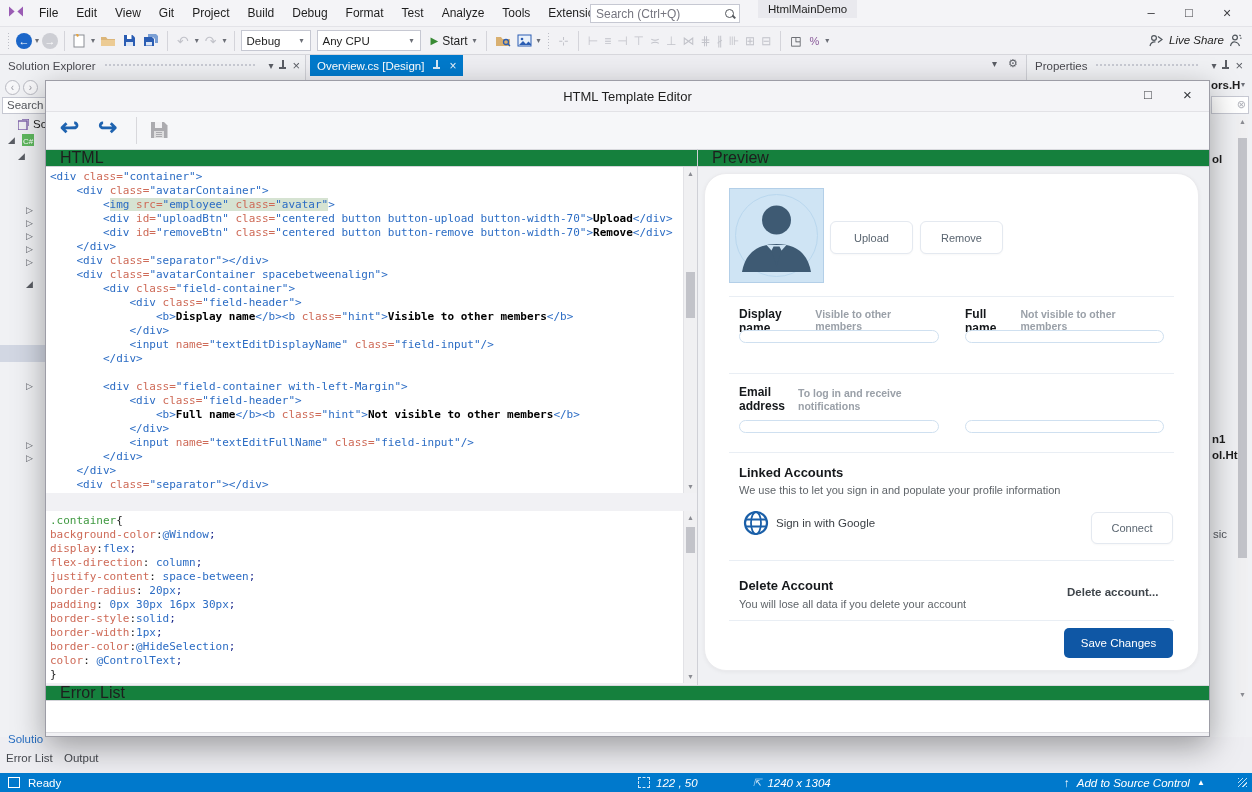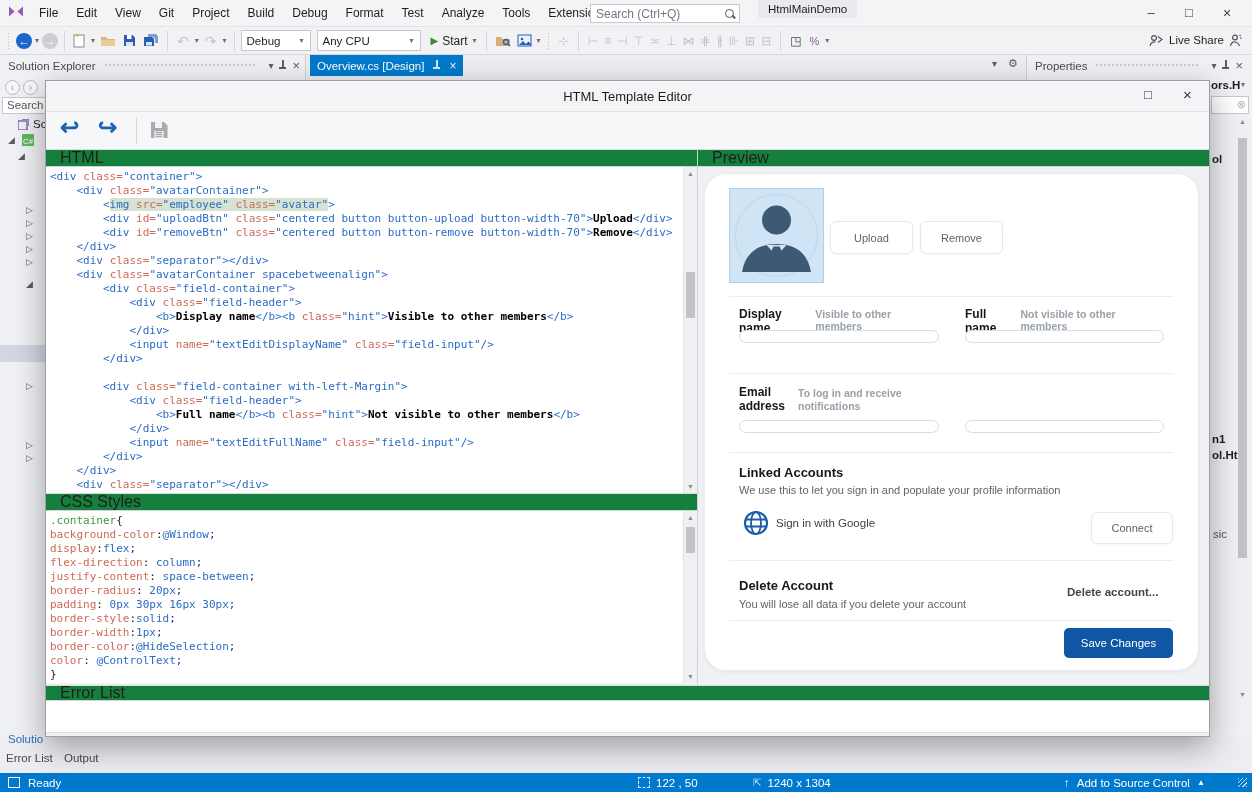--- a/index.html
+++ b/index.html
@@ -1,19 +1,19 @@
 <!DOCTYPE html>
 <html><head>
 <meta charset="utf-8">
 <style>
   html,body{margin:0;padding:0;background:#3a3a3e;}
   #screen{position:relative;width:1252px;height:792px;background:#eeeef2;overflow:hidden;
           font-family:"Liberation Sans",sans-serif;font-size:12px;color:#1e1e1e;}
   .a{position:absolute;}
-  .row{display:flex;align-items:center;}
+  .row{display:flex;align-items:center;font-style:italic;}
   
   #titlebar{left:0;top:0;width:1252px;height:26px;background:#f4f4f7;border-bottom:1px solid #e3e3e8;display:flex;align-items:center;}
   .menu-item{padding:0 9px;line-height:26px;cursor:default;}
   #qsearch{width:138px;height:17px;border:1px solid #c6c8d2;background:#fff;display:flex;align-items:center;justify-content:space-between;padding:0 5px;color:#767680;font-size:12px;}
   .mag{width:7px;height:7px;border:1.5px solid #55585e;border-radius:50%;position:relative;display:inline-block;}
   .mag::after{content:"";position:absolute;left:6px;top:6px;width:4px;height:1.5px;background:#55585e;transform:rotate(45deg);}
   #soltitle{margin-left:16px;background:#e9e9ee;padding:3px 10px;font-size:11.5px;}
   .winbtn{width:34px;text-align:center;font-size:13px;color:#3c3c41;line-height:26px;}
   
   #toolbar{left:0;top:27px;width:1252px;height:28px;background:#f2f2f5;border-bottom:1px solid #d8d8dd;display:flex;align-items:center;gap:2px;padding-left:4px;box-sizing:border-box;}
@@ -310,23 +310,20 @@
     </div>
     <div class="editor a" style="left:0;top:86px;width:651px;height:326px;">
       <div id="html-code" class="code"><div class="code-line"><span class="tk-tag">&lt;div </span><span class="tk-attr">class=</span><span class="tk-val">"container"</span><span class="tk-tag">&gt;</span></div><div class="code-line"><span class="tk-txt">    </span><span class="tk-tag">&lt;div </span><span class="tk-attr">class=</span><span class="tk-val">"avatarContainer"</span><span class="tk-tag">&gt;</span></div><div class="code-line"><span class="tk-txt">        </span><span class="tk-tag">&lt;</span><span class="tk-tag tk-hl">img </span><span class="tk-attr tk-hl">src=</span><span class="tk-val tk-hl">"employee"</span><span class="tk-txt tk-hl"> </span><span class="tk-attr tk-hl">class=</span><span class="tk-val tk-hl">"avatar"</span><span class="tk-tag">&gt;</span></div><div class="code-line"><span class="tk-txt">        </span><span class="tk-tag">&lt;div </span><span class="tk-attr">id=</span><span class="tk-val">"uploadBtn"</span><span class="tk-txt"> </span><span class="tk-attr">class=</span><span class="tk-val">"centered button button-upload button-width-70"</span><span class="tk-tag">&gt;</span><span class="tk-btxt">Upload</span><span class="tk-tag">&lt;/div&gt;</span></div><div class="code-line"><span class="tk-txt">        </span><span class="tk-tag">&lt;div </span><span class="tk-attr">id=</span><span class="tk-val">"removeBtn"</span><span class="tk-txt"> </span><span class="tk-attr">class=</span><span class="tk-val">"centered button button-remove button-width-70"</span><span class="tk-tag">&gt;</span><span class="tk-btxt">Remove</span><span class="tk-tag">&lt;/div&gt;</span></div><div class="code-line"><span class="tk-txt">    </span><span class="tk-tag">&lt;/div&gt;</span></div><div class="code-line"><span class="tk-txt">    </span><span class="tk-tag">&lt;div </span><span class="tk-attr">class=</span><span class="tk-val">"separator"</span><span class="tk-tag">&gt;&lt;/div&gt;</span></div><div class="code-line"><span class="tk-txt">    </span><span class="tk-tag">&lt;div </span><span class="tk-attr">class=</span><span class="tk-val">"avatarContainer spacebetweenalign"</span><span class="tk-tag">&gt;</span></div><div class="code-line"><span class="tk-txt">        </span><span class="tk-tag">&lt;div </span><span class="tk-attr">class=</span><span class="tk-val">"field-container"</span><span class="tk-tag">&gt;</span></div><div class="code-line"><span class="tk-txt">            </span><span class="tk-tag">&lt;div </span><span class="tk-attr">class=</span><span class="tk-val">"field-header"</span><span class="tk-tag">&gt;</span></div><div class="code-line"><span class="tk-txt">                </span><span class="tk-tag">&lt;b&gt;</span><span class="tk-btxt">Display name</span><span class="tk-tag">&lt;/b&gt;&lt;b </span><span class="tk-attr">class=</span><span class="tk-val">"hint"</span><span class="tk-tag">&gt;</span><span class="tk-btxt">Visible to other members</span><span class="tk-tag">&lt;/b&gt;</span></div><div class="code-line"><span class="tk-txt">            </span><span class="tk-tag">&lt;/div&gt;</span></div><div class="code-line"><span class="tk-txt">            </span><span class="tk-tag">&lt;input </span><span class="tk-attr">name=</span><span class="tk-val">"textEditDisplayName"</span><span class="tk-txt"> </span><span class="tk-attr">class=</span><span class="tk-val">"field-input"</span><span class="tk-tag">/&gt;</span></div><div class="code-line"><span class="tk-txt">        </span><span class="tk-tag">&lt;/div&gt;</span></div><div class="code-line">&nbsp;</div><div class="code-line"><span class="tk-txt">        </span><span class="tk-tag">&lt;div </span><span class="tk-attr">class=</span><span class="tk-val">"field-container with-left-Margin"</span><span class="tk-tag">&gt;</span></div><div class="code-line"><span class="tk-txt">            </span><span class="tk-tag">&lt;div </span><span class="tk-attr">class=</span><span class="tk-val">"field-header"</span><span class="tk-tag">&gt;</span></div><div class="code-line"><span class="tk-txt">                </span><span class="tk-tag">&lt;b&gt;</span><span class="tk-btxt">Full name</span><span class="tk-tag">&lt;/b&gt;&lt;b </span><span class="tk-attr">class=</span><span class="tk-val">"hint"</span><span class="tk-tag">&gt;</span><span class="tk-btxt">Not visible to other members</span><span class="tk-tag">&lt;/b&gt;</span></div><div class="code-line"><span class="tk-txt">            </span><span class="tk-tag">&lt;/div&gt;</span></div><div class="code-line"><span class="tk-txt">            </span><span class="tk-tag">&lt;input </span><span class="tk-attr">name=</span><span class="tk-val">"textEditFullName"</span><span class="tk-txt"> </span><span class="tk-attr">class=</span><span class="tk-val">"field-input"</span><span class="tk-tag">/&gt;</span></div><div class="code-line"><span class="tk-txt">        </span><span class="tk-tag">&lt;/div&gt;</span></div><div class="code-line"><span class="tk-txt">    </span><span class="tk-tag">&lt;/div&gt;</span></div><div class="code-line"><span class="tk-txt">    </span><span class="tk-tag">&lt;div </span><span class="tk-attr">class=</span><span class="tk-val">"separator"</span><span class="tk-tag">&gt;&lt;/div&gt;</span></div></div>
       <div class="vscroll">
         <span class="sarrow" style="top:3px;">▲</span>
         <div class="vthumb" style="top:105px;height:46px;"></div>
         <span class="sarrow" style="bottom:3px;">▼</span>
       </div>
     </div>
 
-    <div class="strip a" style="left:0;top:412px;width:651px;height:18px;">
-      <span>CSS Styles</span>
-    </div>
     <div class="editor a" style="left:0;top:430px;width:651px;height:172px;">
       <div id="css-code" class="code"><div class="code-line"><span class="tk-sel">.container</span><span class="tk-brace">{</span></div><div class="code-line"><span class="tk-prop">background-color</span><span class="tk-brace">:</span><span class="tk-val">@Window</span><span class="tk-semi">;</span></div><div class="code-line"><span class="tk-prop">display</span><span class="tk-brace">:</span><span class="tk-val">flex</span><span class="tk-semi">;</span></div><div class="code-line"><span class="tk-prop">flex-direction</span><span class="tk-brace">: </span><span class="tk-val">column</span><span class="tk-semi">;</span></div><div class="code-line"><span class="tk-prop">justify-content</span><span class="tk-brace">: </span><span class="tk-val">space-between</span><span class="tk-semi">;</span></div><div class="code-line"><span class="tk-prop">border-radius</span><span class="tk-brace">: </span><span class="tk-val">20px</span><span class="tk-semi">;</span></div><div class="code-line"><span class="tk-prop">padding</span><span class="tk-brace">: </span><span class="tk-val">0px 30px 16px 30px</span><span class="tk-semi">;</span></div><div class="code-line"><span class="tk-prop">border-style</span><span class="tk-brace">:</span><span class="tk-val">solid</span><span class="tk-semi">;</span></div><div class="code-line"><span class="tk-prop">border-width</span><span class="tk-brace">:</span><span class="tk-val">1px</span><span class="tk-semi">;</span></div><div class="code-line"><span class="tk-prop">border-color</span><span class="tk-brace">:</span><span class="tk-val">@HideSelection</span><span class="tk-semi">;</span></div><div class="code-line"><span class="tk-prop">color</span><span class="tk-brace">: </span><span class="tk-val">@ControlText</span><span class="tk-semi">;</span></div><div class="code-line"><span class="tk-brace">}</span></div></div>
       <div class="vscroll">
         <span class="sarrow" style="top:3px;">▲</span>
         <div class="vthumb" style="top:16px;height:26px;"></div>
         <span class="sarrow" style="bottom:3px;">▼</span>
       </div>
     </div>
 
     <div class="a" style="left:651px;top:68px;width:1px;height:536px;background:#cfd0d6;"></div>

